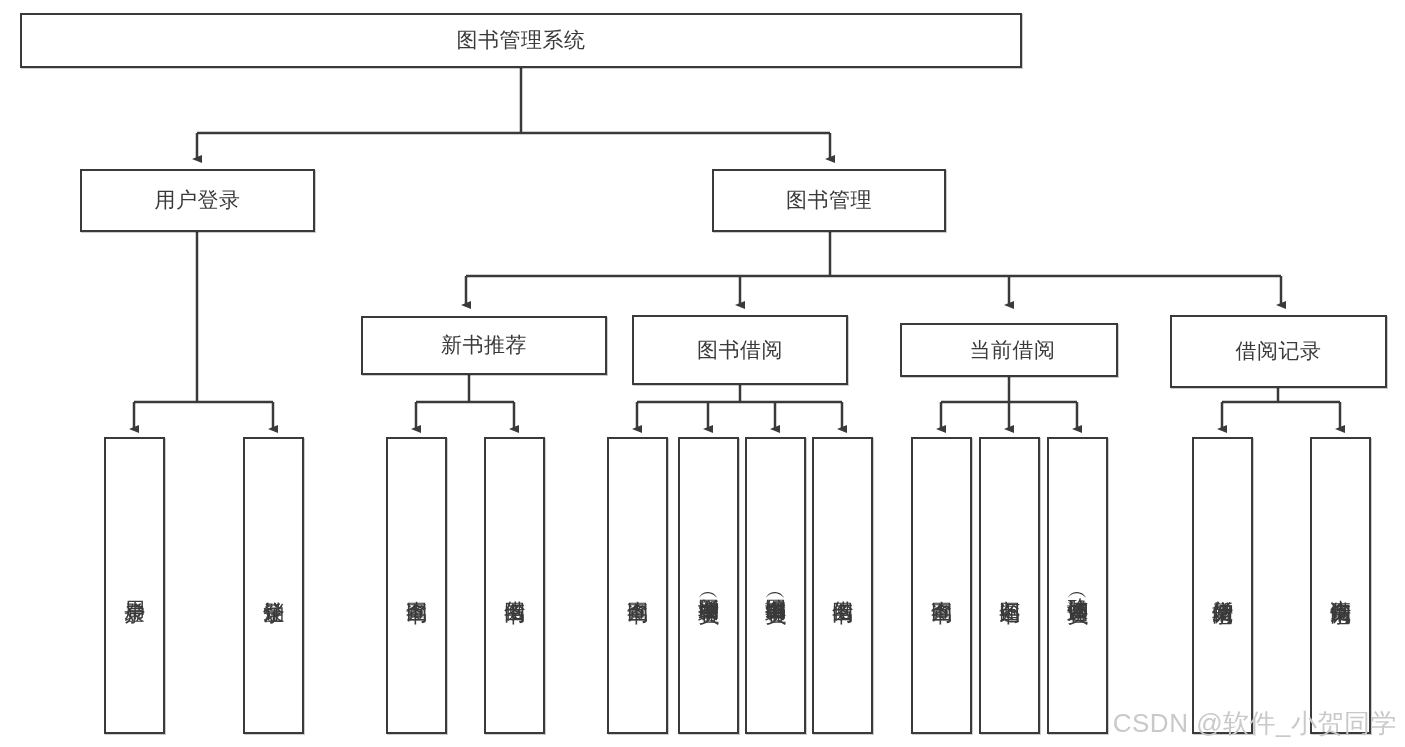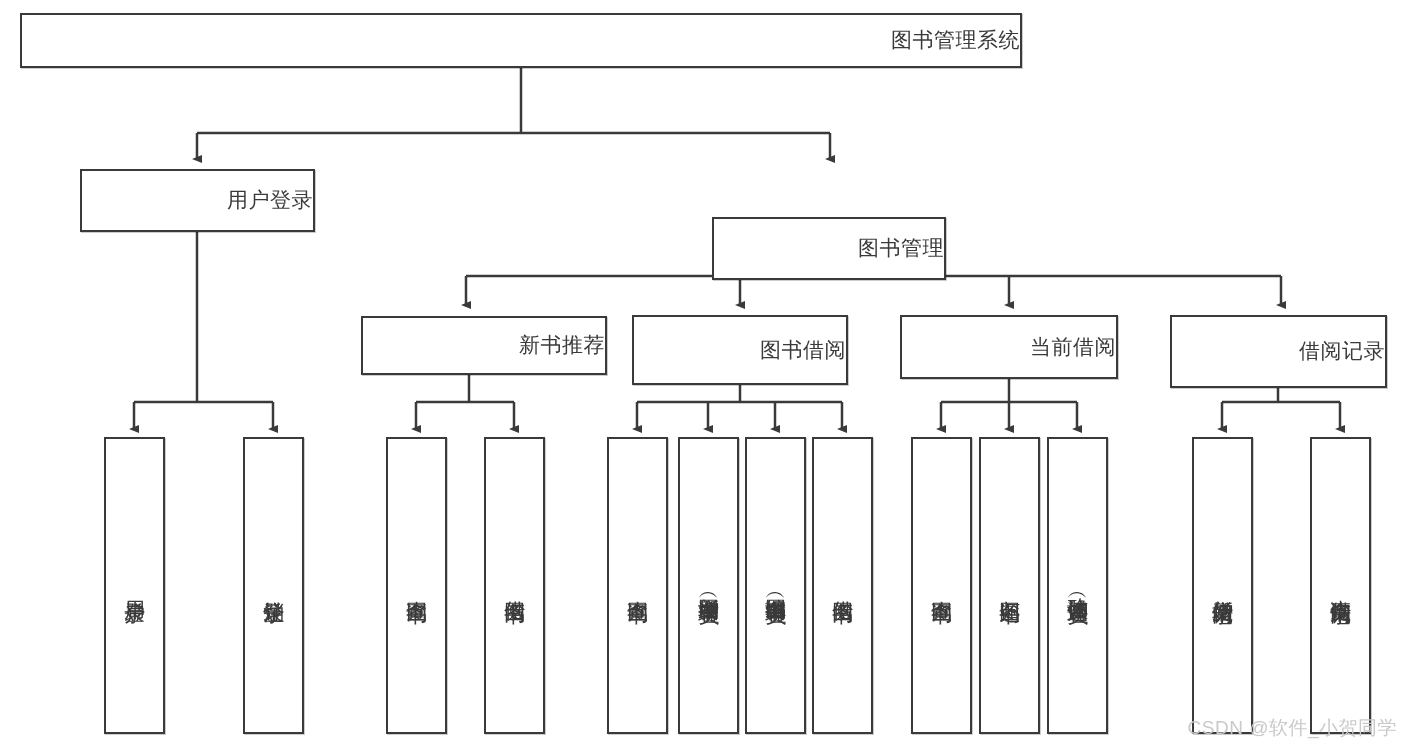--- a/index.html
+++ b/index.html
@@ -25,21 +25,21 @@
     height: 747px;
     pointer-events: none;
   }
   .node {
     position: absolute;
     box-sizing: border-box;
     border: 2px solid #3a3a3a;
     background: #ffffff;
     display: flex;
     align-items: center;
-    justify-content: flex-end;
+    justify-content: center;
     color: #3a3a3a;
     box-shadow: 1px 1px 0 rgba(0,0,0,0.20);
   }
   .node .label {
     font-size: 21px;
     line-height: 1.15;
     letter-spacing: 0.5px;
     white-space: nowrap;
   }
   .node.vertical {
@@ -52,21 +52,21 @@
     font-size: 21px;
     line-height: 1.45;
     letter-spacing: 1px;
     white-space: nowrap;
     transform: rotate(0deg);
   }
   .watermark {
     position: absolute;
     right: 8px;
     bottom: 6px;
-    font-size: 19px;
+    font-size: 26px;
     color: #c9c9c9;
     letter-spacing: 0.5px;
     white-space: nowrap;
     user-select: none;
   }
 </style>
 </head>
 <body>
 
 <div id="canvas">
@@ -121,31 +121,31 @@
     </g>
   </svg>
 
   <div class="node" style="left:20px; top:13px; width:1002px; height:55px;">
     <span class="label">图书管理系统</span>
   </div>
 
   <div class="node" style="left:80px; top:169px; width:235px; height:63px;">
     <span class="label">用户登录</span>
   </div>
-  <div class="node" style="left:712px; top:169px; width:234px; height:63px;margin-top:48px;">
+  <div class="node" style="left:712px; top:169px; width:234px; height:63px;">
     <span class="label">图书管理</span>
   </div>
 
   <div class="node" style="left:361px; top:316px; width:246px; height:59px;">
     <span class="label">新书推荐</span>
   </div>
   <div class="node" style="left:632px; top:315px; width:216px; height:70px;">
     <span class="label">图书借阅</span>
   </div>
-  <div class="node" style="left:900px; top:315px; width:218px; height:64px;padding-left:7px;">
+  <div class="node" style="left:900px; top:323px; width:218px; height:54px;padding-left:7px;">
     <span class="label">当前借阅</span>
   </div>
   <div class="node" style="left:1170px; top:315px; width:217px; height:73px;">
     <span class="label">借阅记录</span>
   </div>
 
   <div class="node vertical" style="left:104px; top:437px; width:61px; height:297px;">
     <span class="label">用户登录</span>
   </div>
   <div class="node vertical" style="left:243px; top:437px; width:61px; height:297px;">

